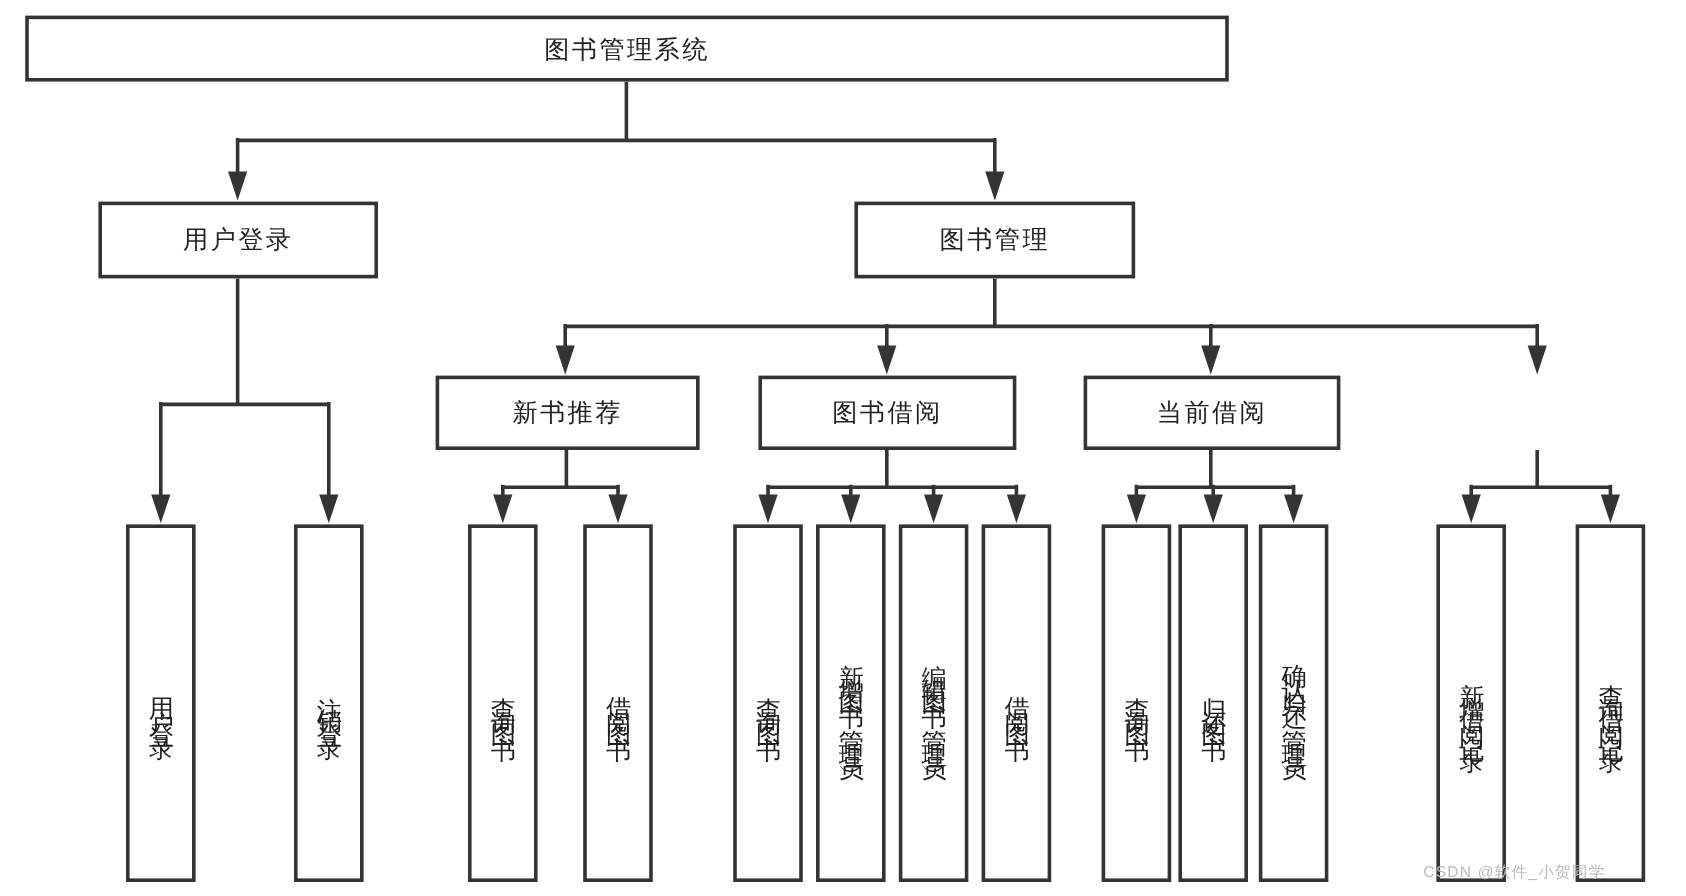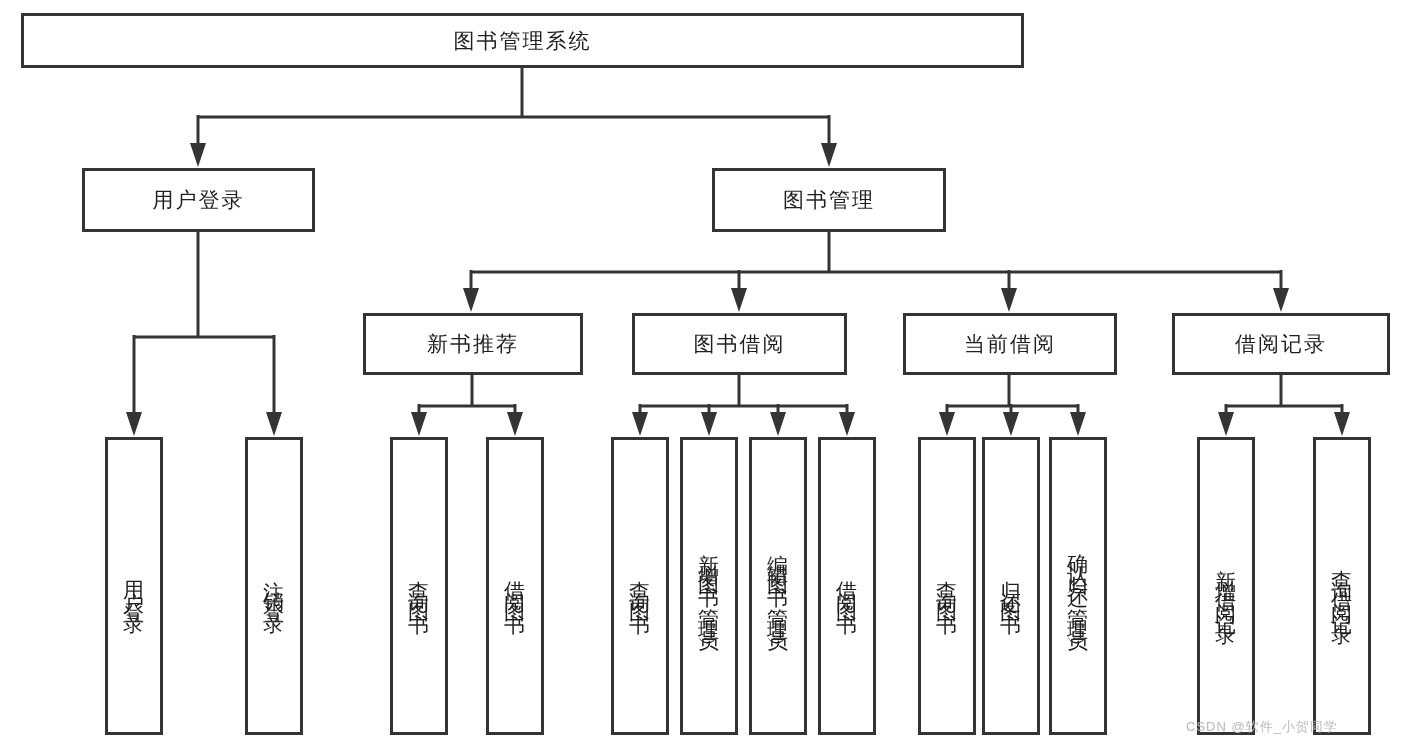--- a/index.html
+++ b/index.html
@@ -176,23 +176,20 @@
 
   <div class="node l3-a">
     <span class="lbl">新书推荐</span>
   </div>
   <div class="node l3-b">
     <span class="lbl">图书借阅</span>
   </div>
   <div class="node l3-c">
     <span class="lbl">当前借阅</span>
   </div>
-  <div class="node l3-d">
-    <span class="lbl">借阅记录</span>
-  </div>
 
   <div class="leaf leaf-a1">
     <span class="vtxt">用户登录</span>
   </div>
   <div class="leaf leaf-a2">
     <span class="vtxt">注销登录</span>
   </div>
 
   <div class="leaf leaf-b1">
     <span class="vtxt">查询图书</span>

